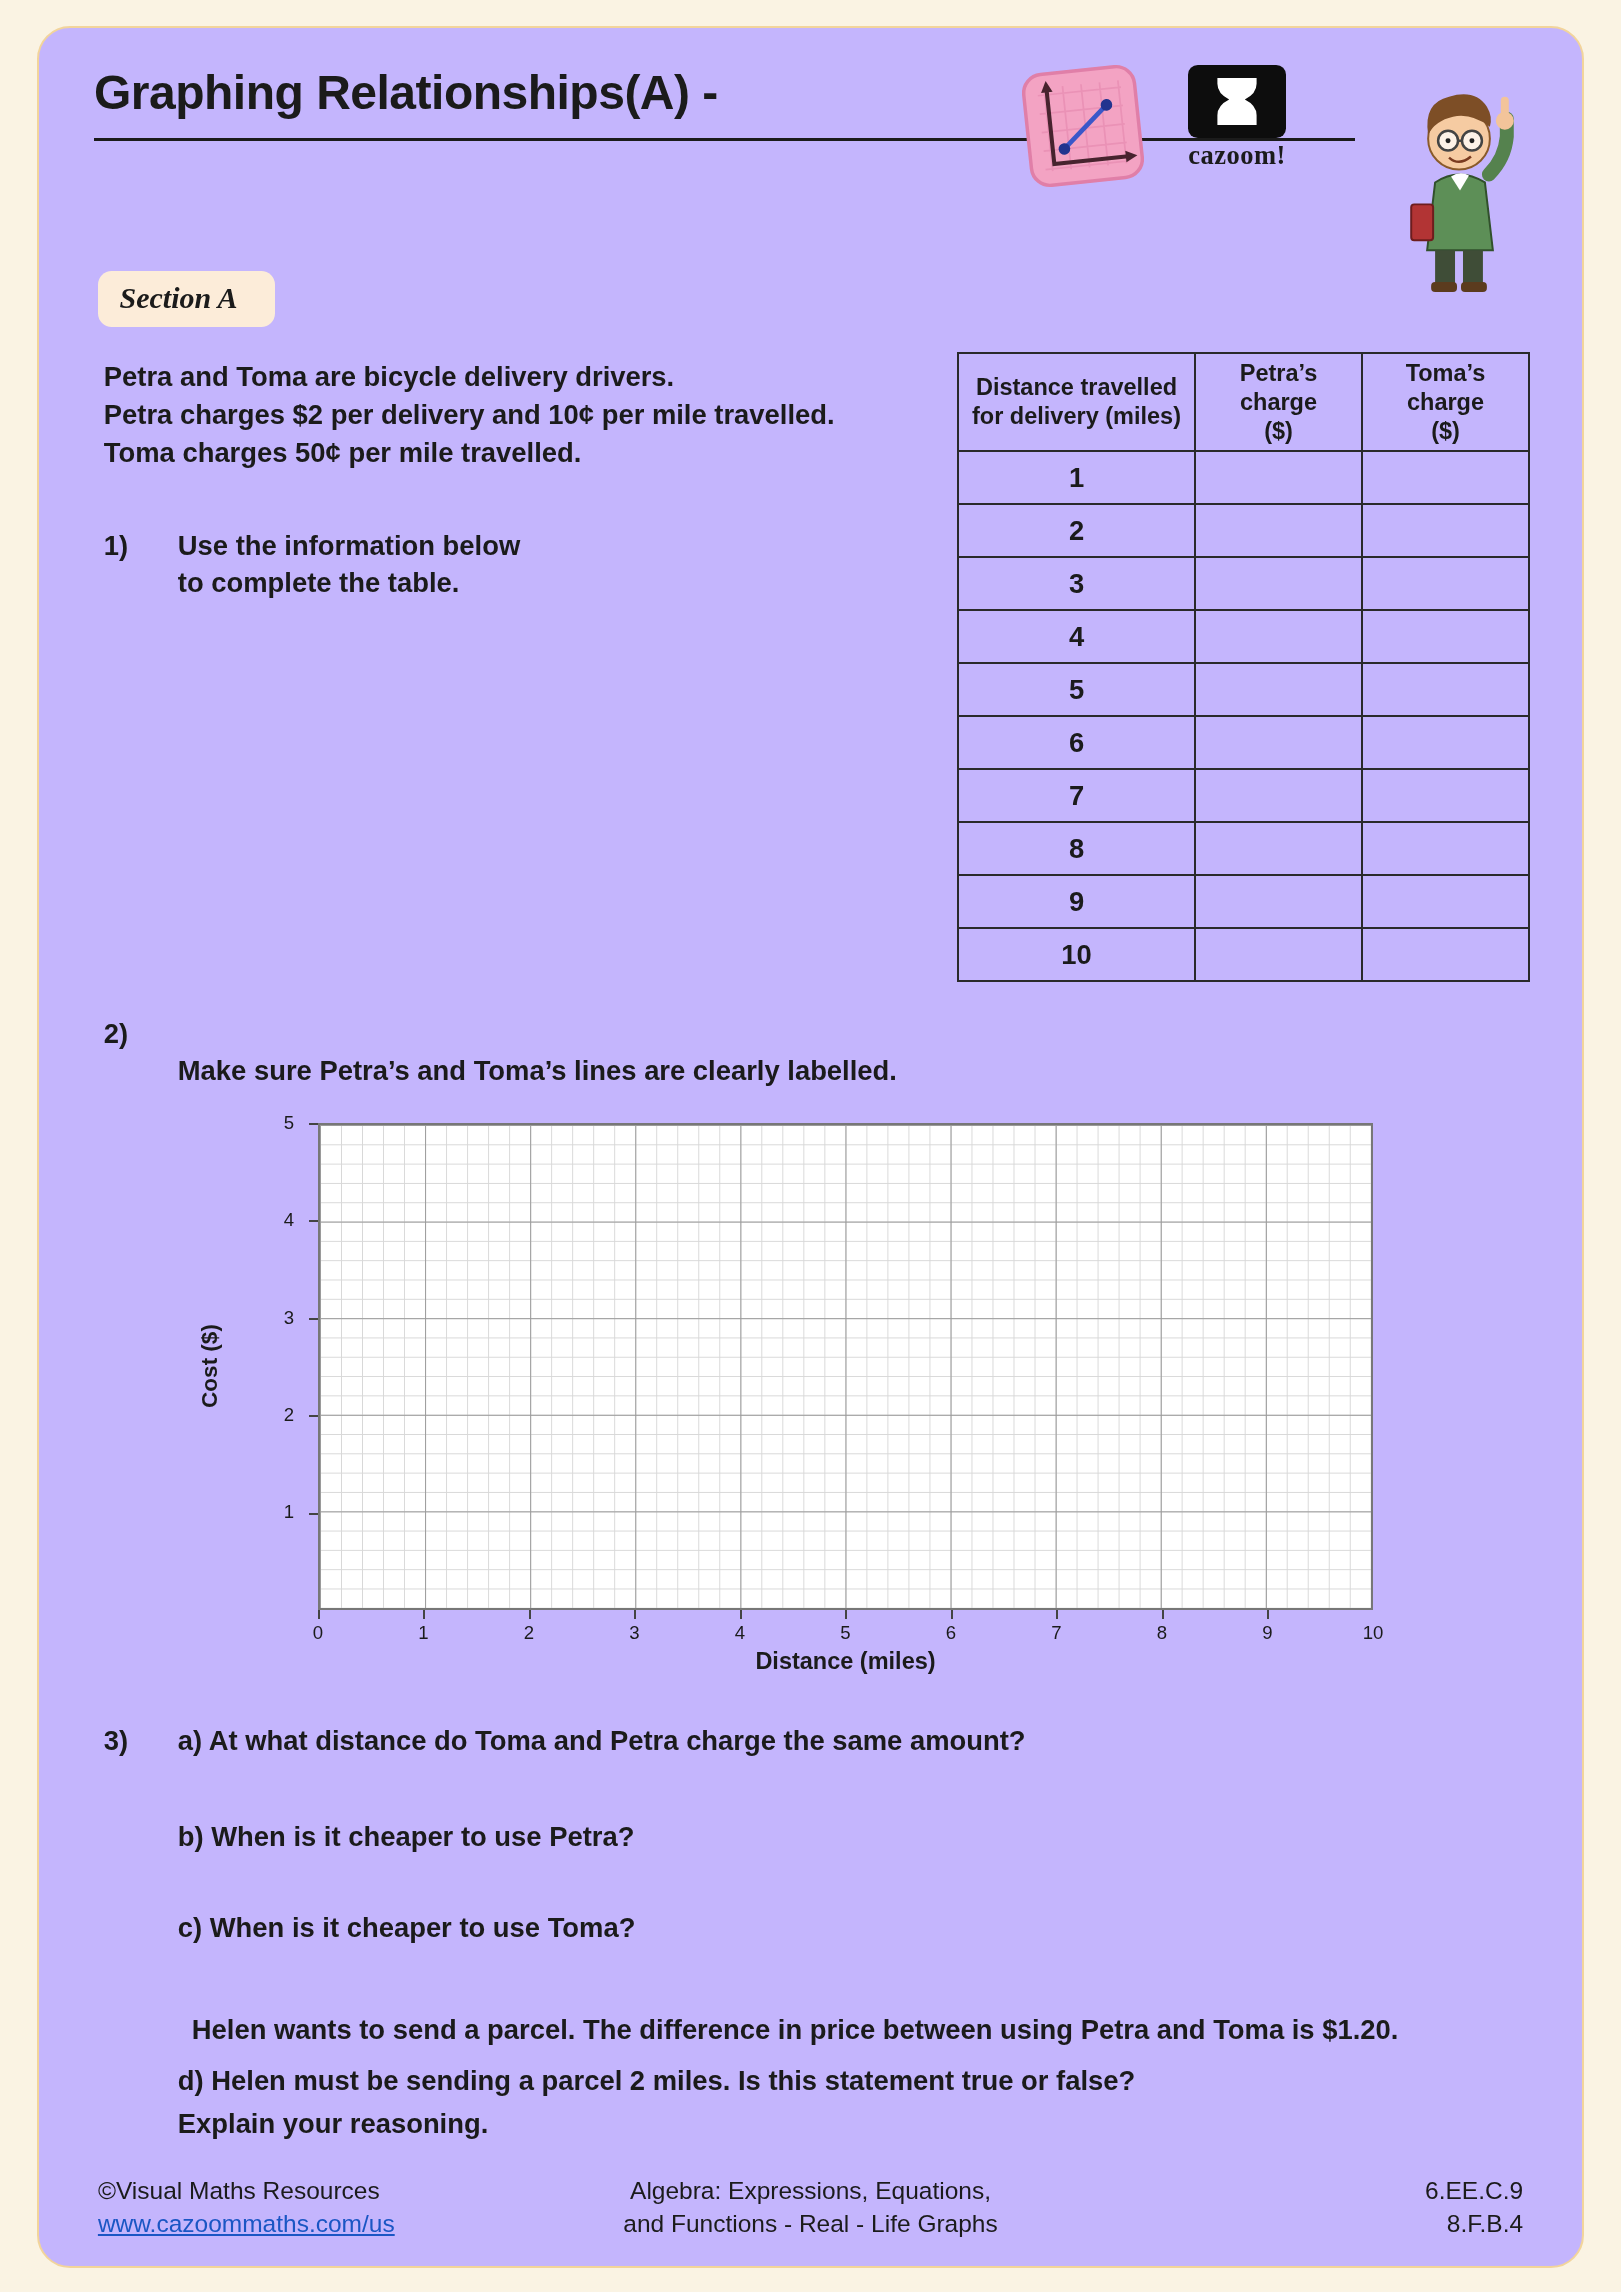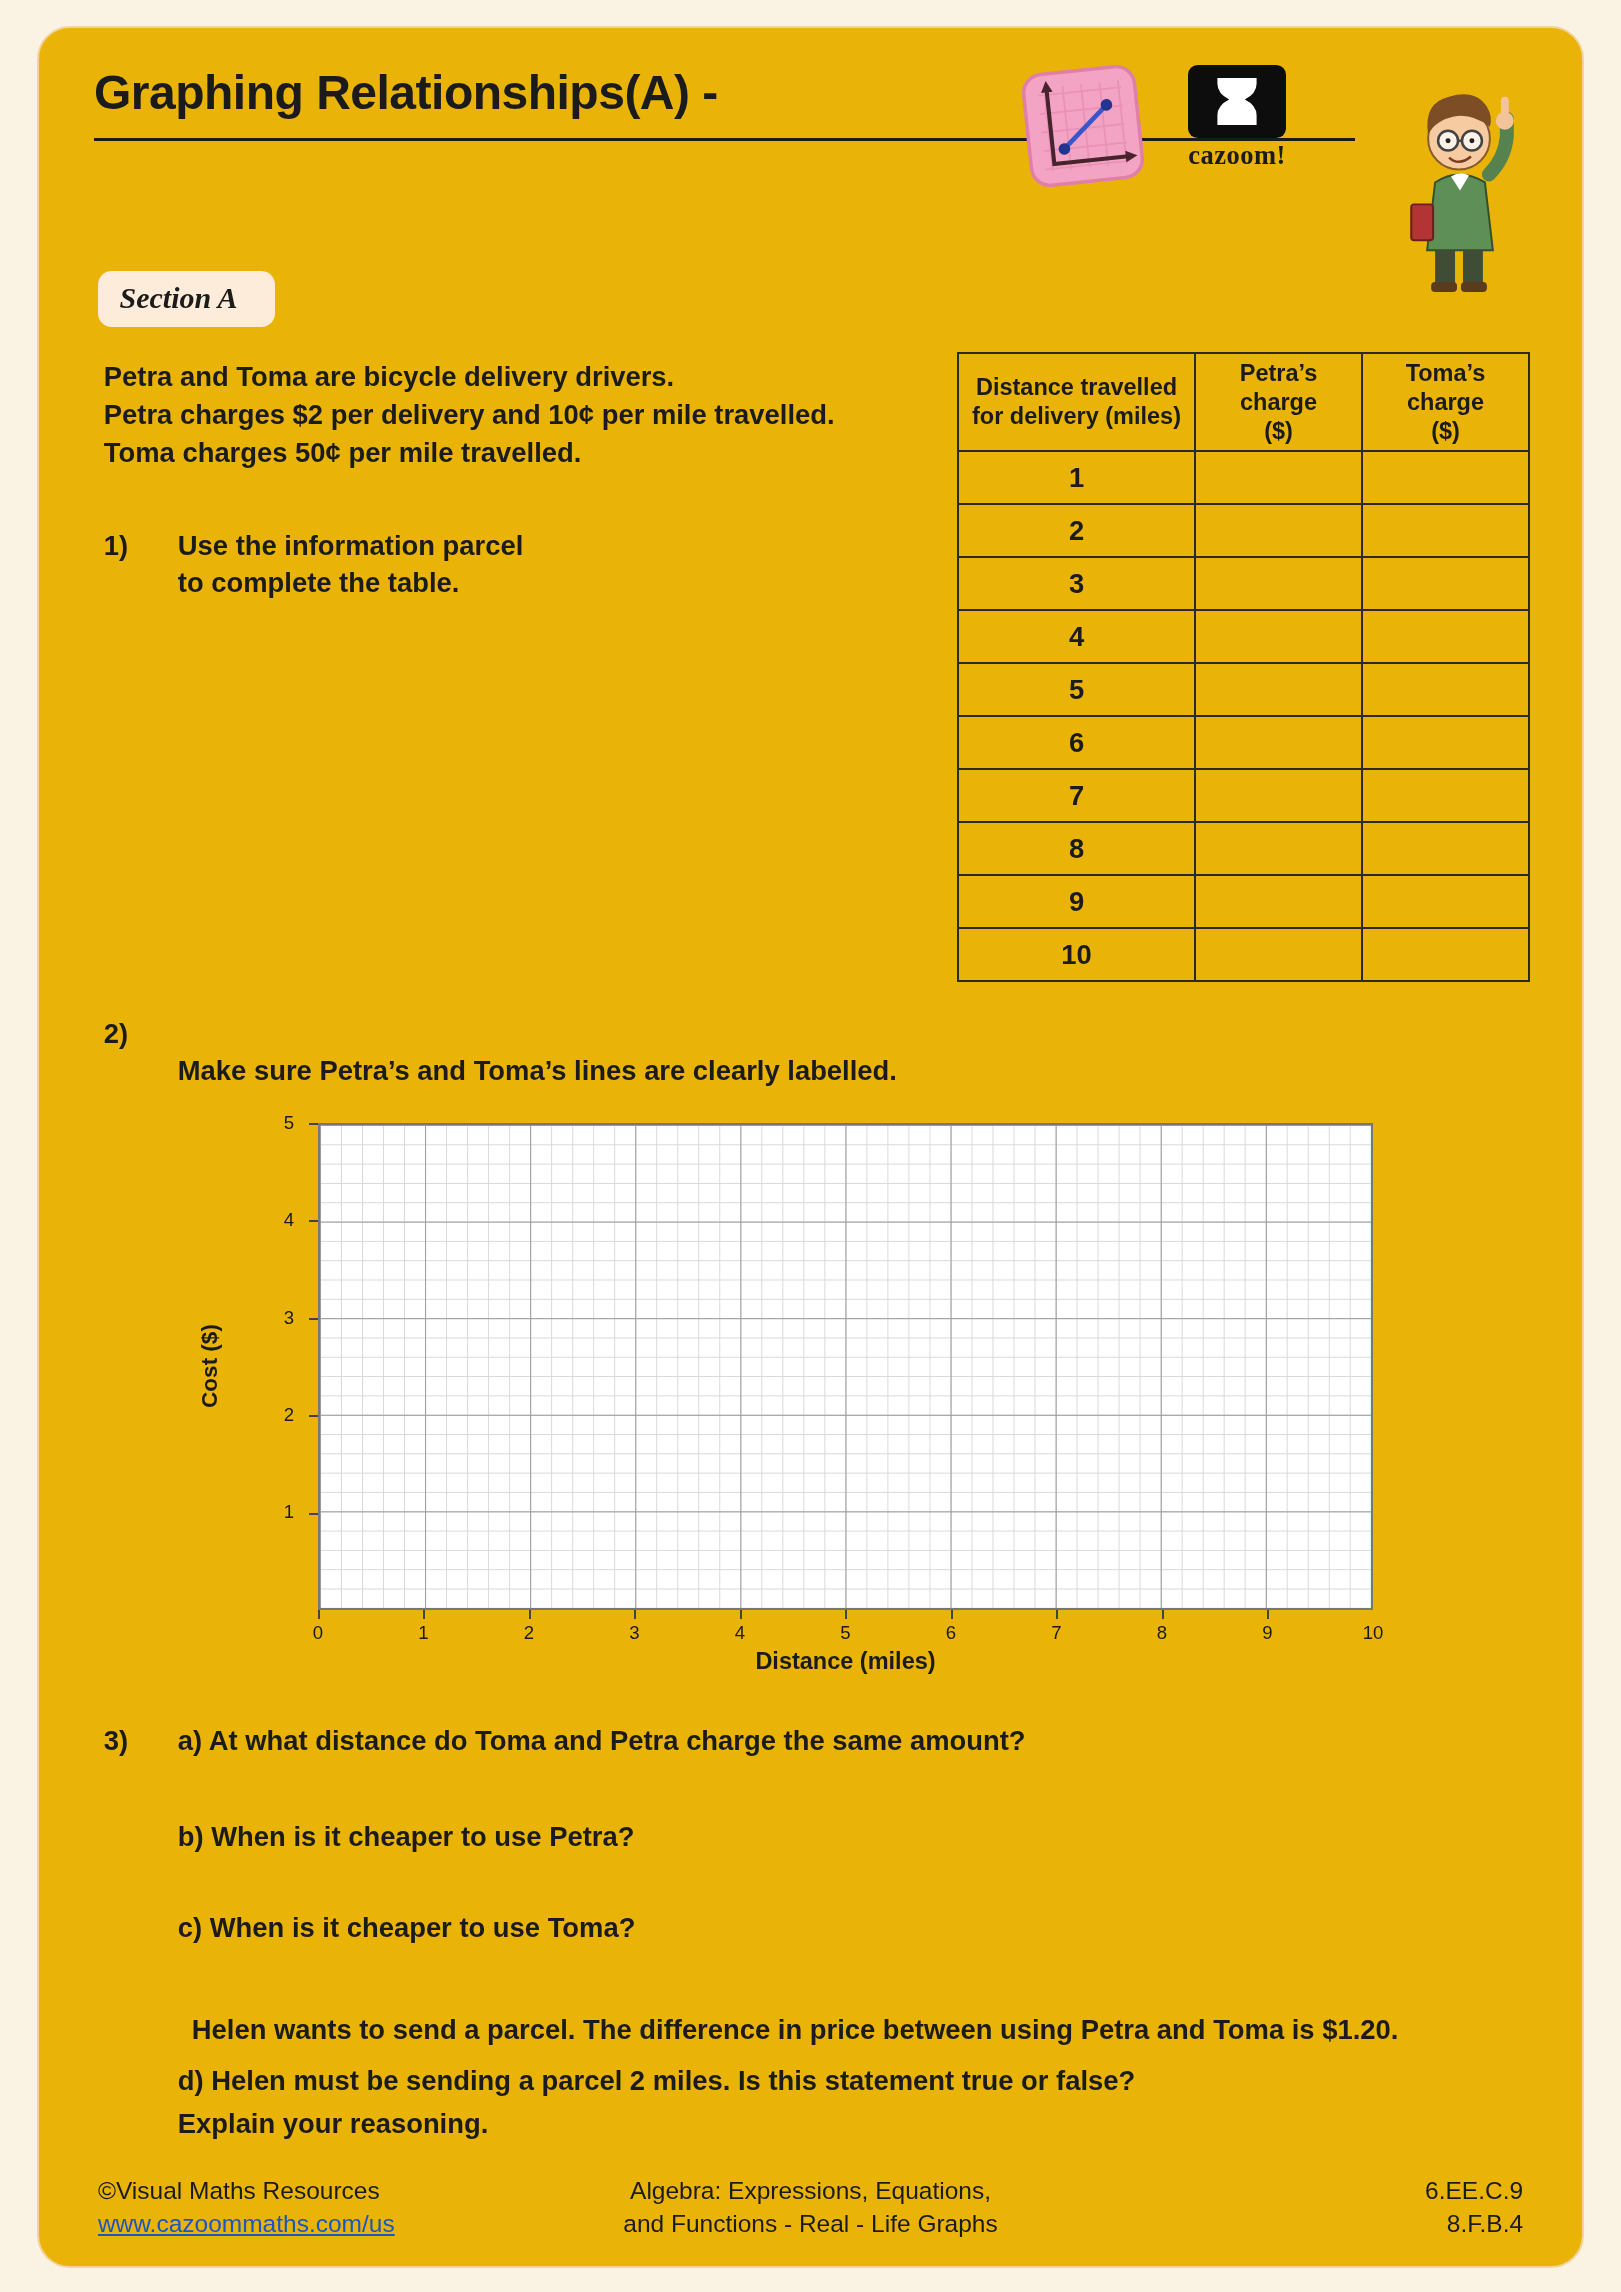--- a/index.html
+++ b/index.html
@@ -9,21 +9,21 @@
     font-family: "Liberation Sans", sans-serif;
     color: #1b1b1b;
   }
   .page {
     width: 1621px;
     height: 2293px;
     position: relative;
     padding: 25.5px 37px;
   }
   .card {
-    background: #eab308;
+    background: #c4b5fd;
     border: 2.9px solid #f2d49b;
     border-radius: 33px;
     width: 100%;
     height: 100%;
     padding: 35px 55px 21.6px;
     display: flex;
     flex-direction: column;
     overflow: hidden;
   }
   
@@ -206,21 +206,21 @@
     <div class="content-grid">
       <div class="left-col">
         <p class="intro">
           <span>Petra and Toma are bicycle delivery drivers.</span><br>
           <span>Petra charges $2 per delivery and 10¢ per mile travelled.</span><br>
           <span>Toma charges 50¢ per mile travelled.</span>
         </p>
         <div class="q q-row q1">
           <span class="qnum">1)</span>
           <span>
-            <span>Use the information parcel</span><br>
+            <span>Use the information below</span><br>
             <span>to complete the table.</span>
           </span>
         </div>
       </div>
       <div class="right-col">
         <table class="charge-table">
           <colgroup>
               <col style="width:237px">
               <col style="width:167px">
               <col style="width:167px">

